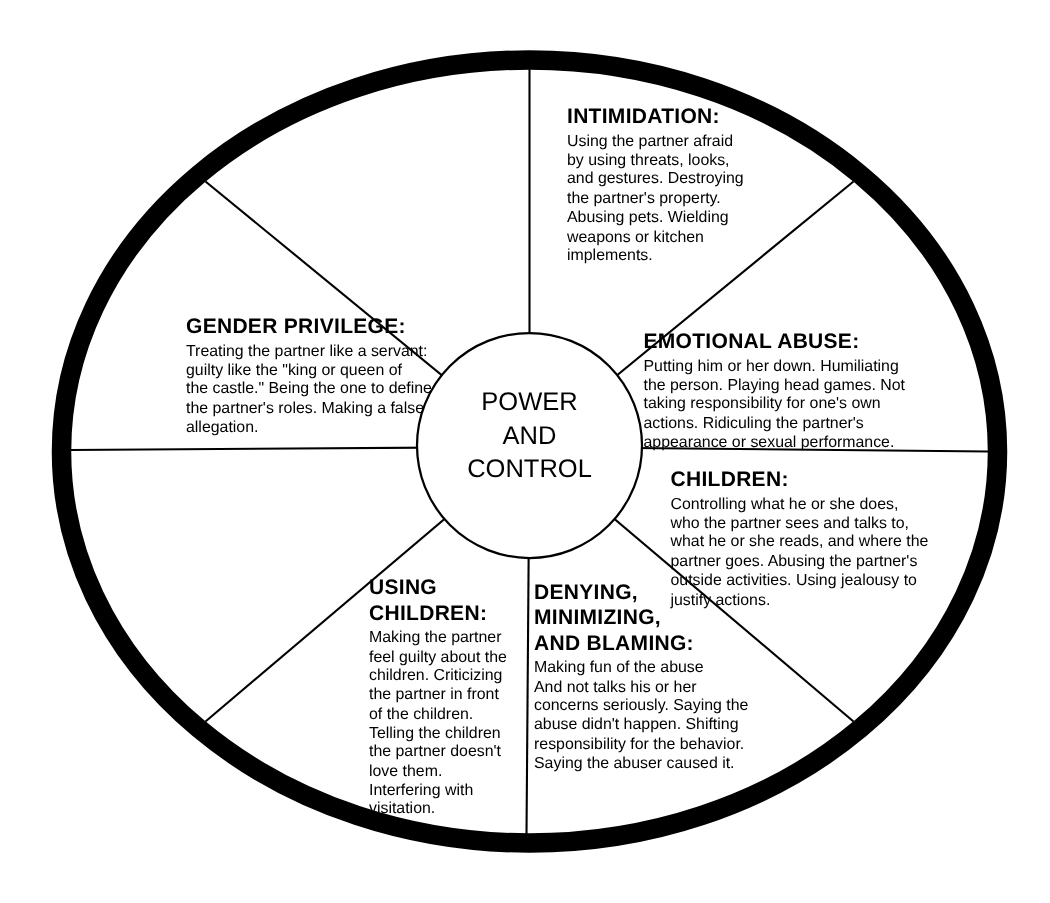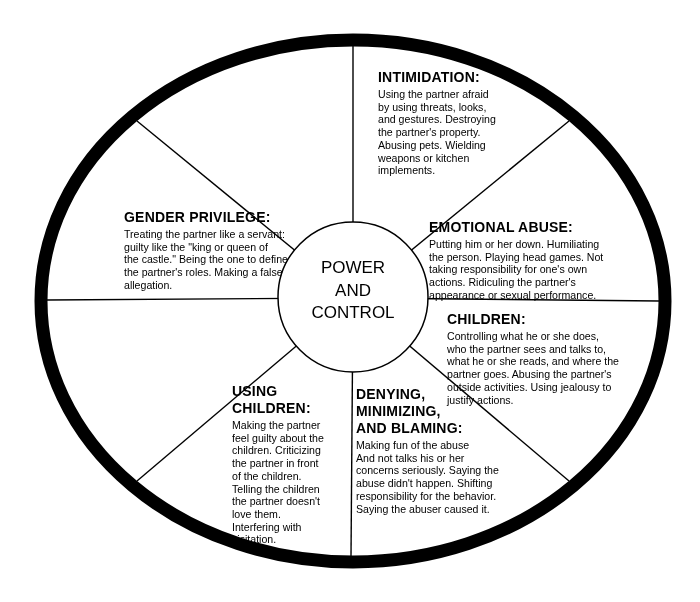--- a/index.html
+++ b/index.html
@@ -47,21 +47,21 @@
     text-align: center;
     font-size: 17px;
     line-height: 22.5px;
     white-space: pre-line;
   }
   .s-coercion  { left: 232px; top: 59px;  width: 135px; }
   .s-intimidation { left: 378px; top: 69px; width: 145px; }
   .s-emotional { left: 429px; top: 219px; width: 205px; }
   .s-isolation { left: 447px; top: 311px; width: 198px; }
   .s-denying   { left: 356px; top: 386px; width: 185px; }
-  .s-children  { left: 232px; top: 383px; width: 125px; }
+  .s-children  { left: 246px; top: 383px; width: 125px; }
   .s-economic  { left: 82px;  top: 308px; width: 210px; }
   .s-gender    { left: 84px;  top: 209px; width: 205px; margin-left: 40px; }
 </style>
 </head>
 <body>
 
 <div class="stage">
 
   <svg width="700" height="602" viewBox="0 0 700 602" aria-hidden="true">
     <ellipse cx="353" cy="301" rx="312" ry="261" fill="#ffffff" stroke="#000000" stroke-width="13"></ellipse>

